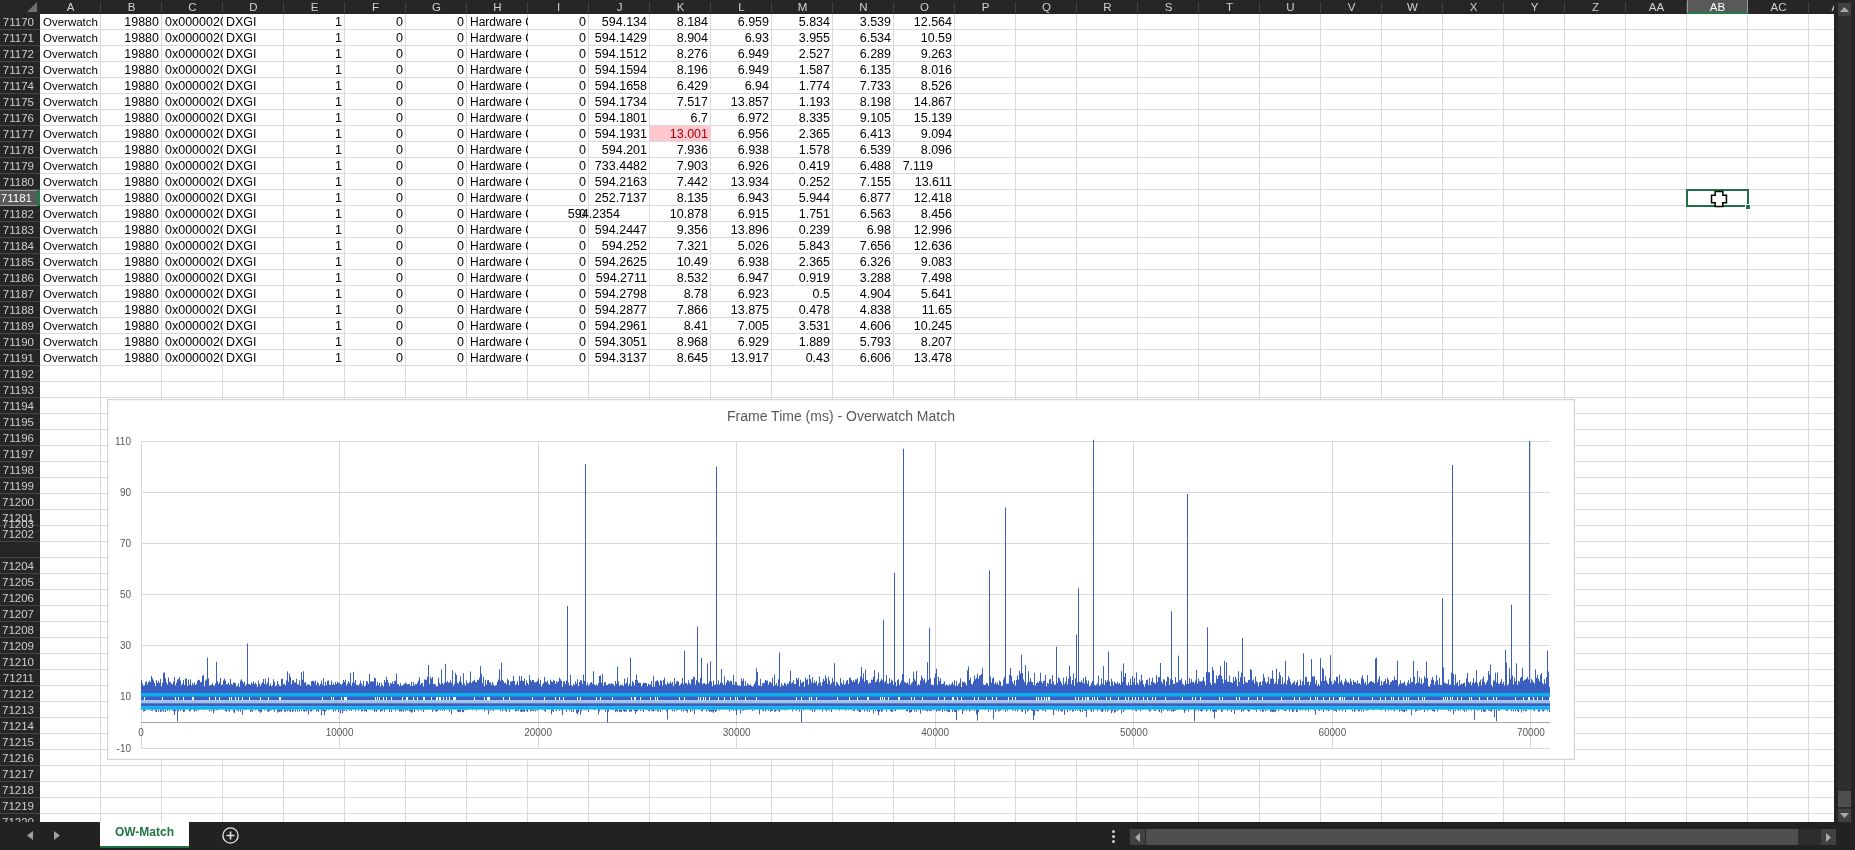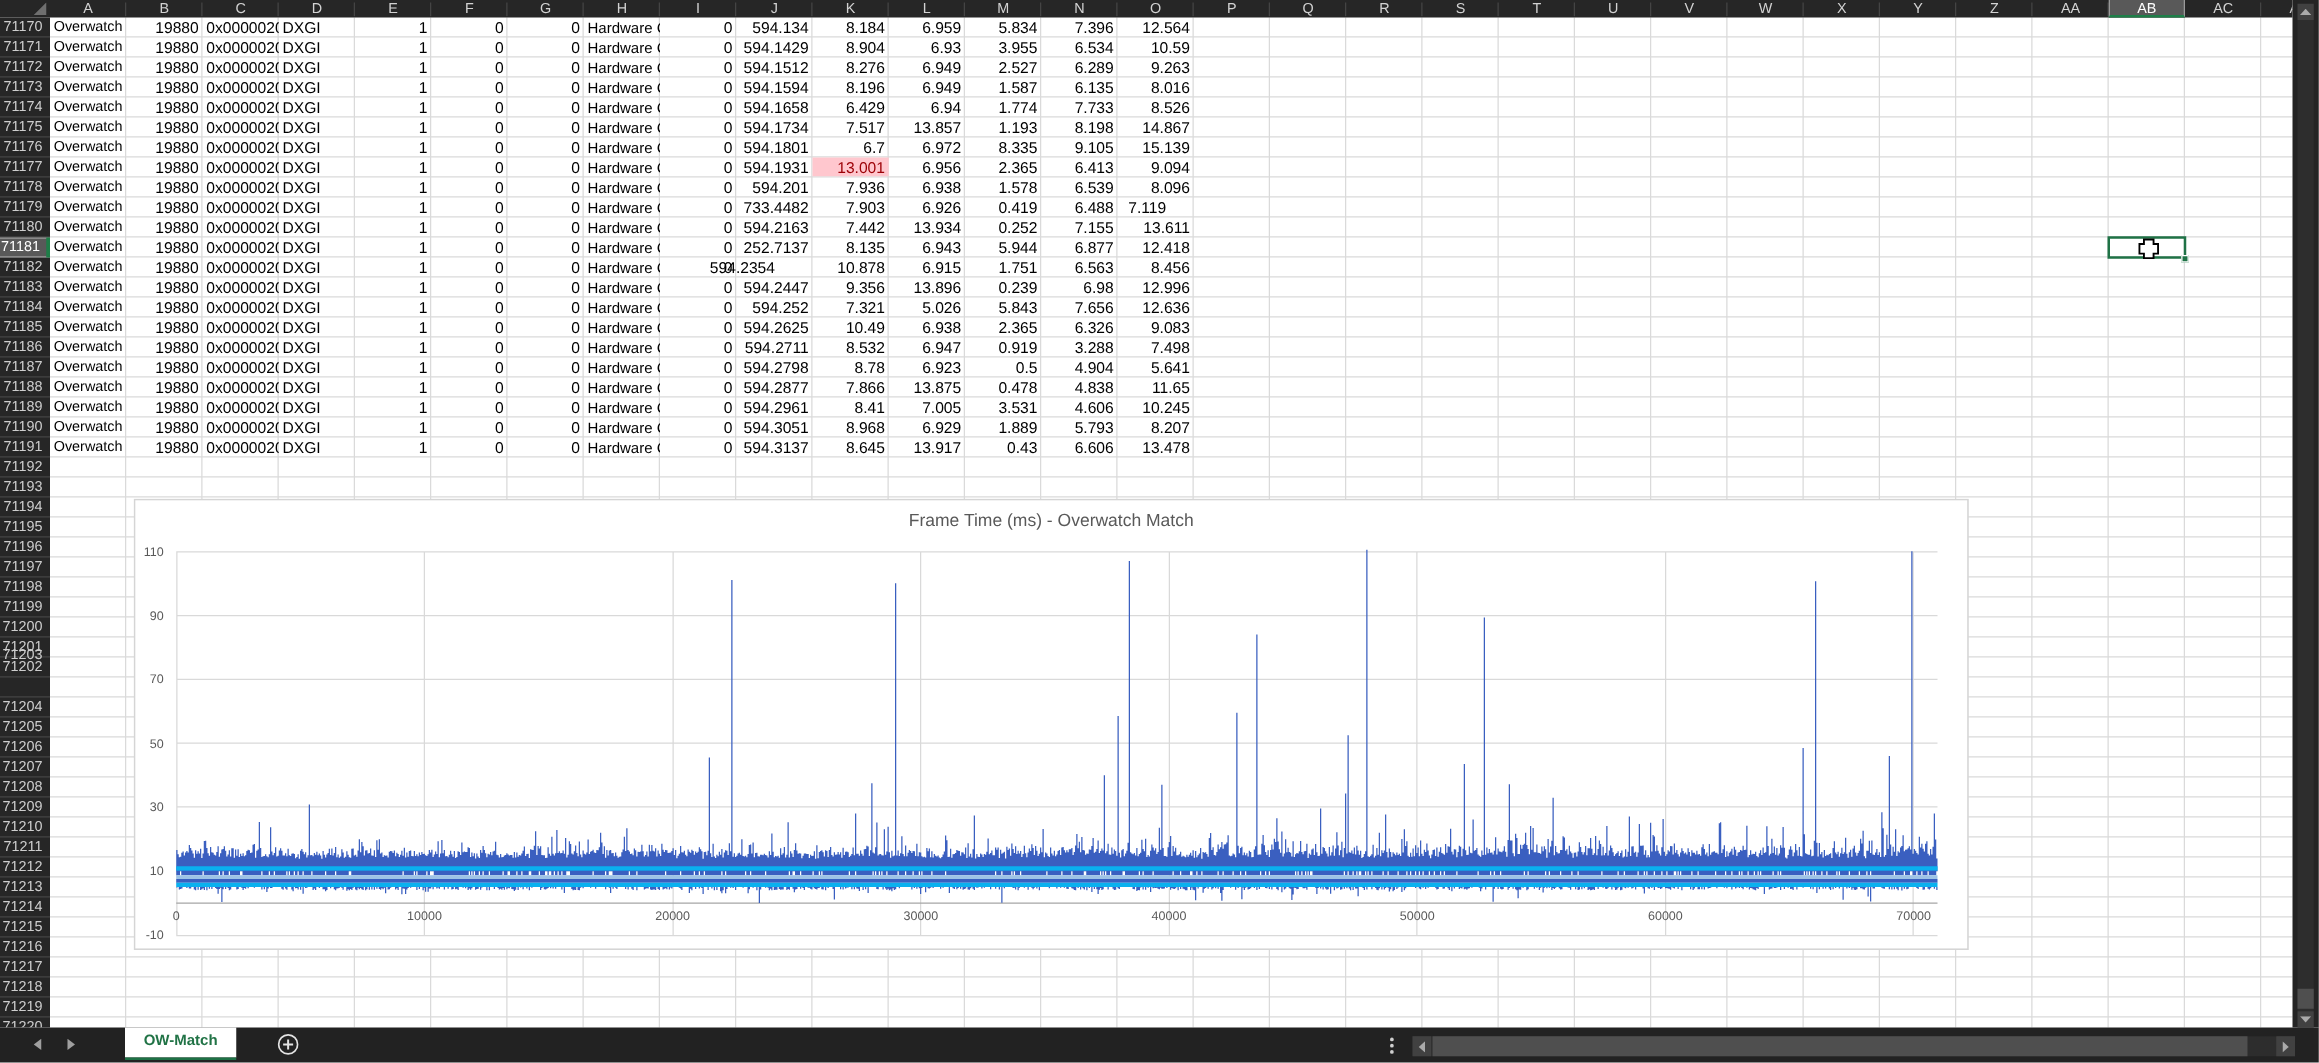--- a/index.html
+++ b/index.html
@@ -273,21 +273,21 @@
 <div class="cell" style="left:223px;top:14px;width:61px">DXGI</div>
 <div class="cell num" style="left:284px;top:14px;width:61px">1</div>
 <div class="cell num" style="left:345px;top:14px;width:61px">0</div>
 <div class="cell num" style="left:406px;top:14px;width:61px">0</div>
 <div class="cell" style="left:467px;top:14px;width:61px;font-size:12px;padding-right:0">Hardware Composed: Independent</div>
 <div class="cell num" style="left:528px;top:14px;width:61px">0</div>
 <div class="cell num" style="left:589px;top:14px;width:61px">594.134</div>
 <div class="cell num" style="left:650px;top:14px;width:61px">8.184</div>
 <div class="cell num" style="left:711px;top:14px;width:61px">6.959</div>
 <div class="cell num" style="left:772px;top:14px;width:61px">5.834</div>
-<div class="cell num" style="left:833px;top:14px;width:61px">7.396</div>
+<div class="cell num" style="left:833px;top:14px;width:61px">3.539</div>
 <div class="cell num" style="left:894px;top:14px;width:61px">12.564</div>
 <div class="cell" style="left:40px;top:30px;width:61px;font-size:11.5px">Overwatch</div>
 <div class="cell num" style="left:101px;top:30px;width:61px">19880</div>
 <div class="cell" style="left:162px;top:30px;width:61px">0x00000203AE0</div>
 <div class="cell" style="left:223px;top:30px;width:61px">DXGI</div>
 <div class="cell num" style="left:284px;top:30px;width:61px">1</div>
 <div class="cell num" style="left:345px;top:30px;width:61px">0</div>
 <div class="cell num" style="left:406px;top:30px;width:61px">0</div>
 <div class="cell" style="left:467px;top:30px;width:61px;font-size:12px;padding-right:0">Hardware Composed: Independent</div>
 <div class="cell num" style="left:528px;top:30px;width:61px">0</div>

